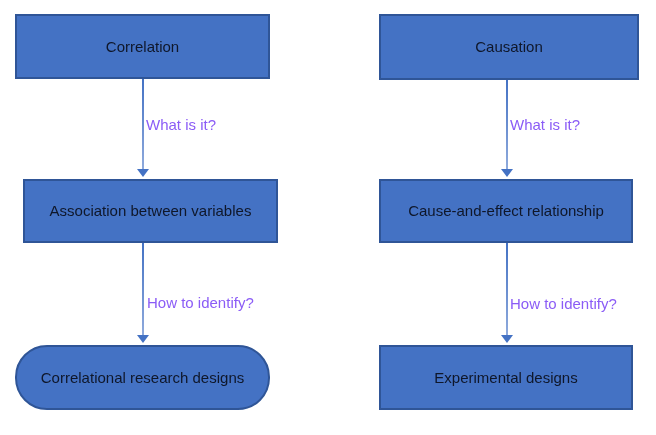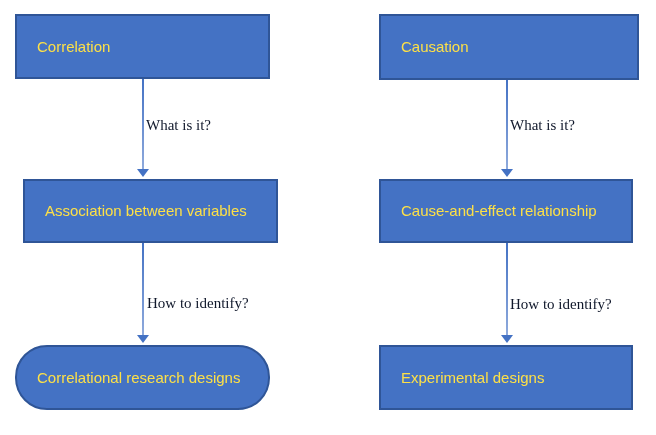--- a/index.html
+++ b/index.html
@@ -13,48 +13,48 @@
     width: 656px;
     height: 435px;
     background: #ffffff;
     overflow: hidden;
   }
   .box {
     position: absolute;
     background: #4472C4;
     border: 2px solid #2F5597;
     box-sizing: border-box;
-    color: #fde047;
+    color: #0f172a;
     font-size: 15px;
     line-height: 20px;
     display: flex;
     align-items: center;
+    justify-content: center;
     text-align: center;
-    padding: 2px 20px;
+    padding: 2px 14px;
   }
   .arrow-line {
     position: absolute;
     width: 2px;
     background: linear-gradient(to bottom, #4472C4 0%, #8FAADC 100%);
   }
   .arrow-head {
     position: absolute;
     width: 0;
     height: 0;
     border-left: 6px solid transparent;
     border-right: 6px solid transparent;
     border-top: 8px solid #4472C4;
   }
   .flow-label {
     position: absolute;
-    color: #0f172a;
+    color: #8b5cf6;
     font-size: 15px;
     line-height: 18px;
     white-space: nowrap;
-    font-family: Liberation Serif, serif;
   }
 </style>
 </head>
 <body>
 
 <div class="canvas">
 
   <div>
     <div class="box" style="left:15px; top:14px; width:255px; height:65px;">
       <span>Correlation</span>

